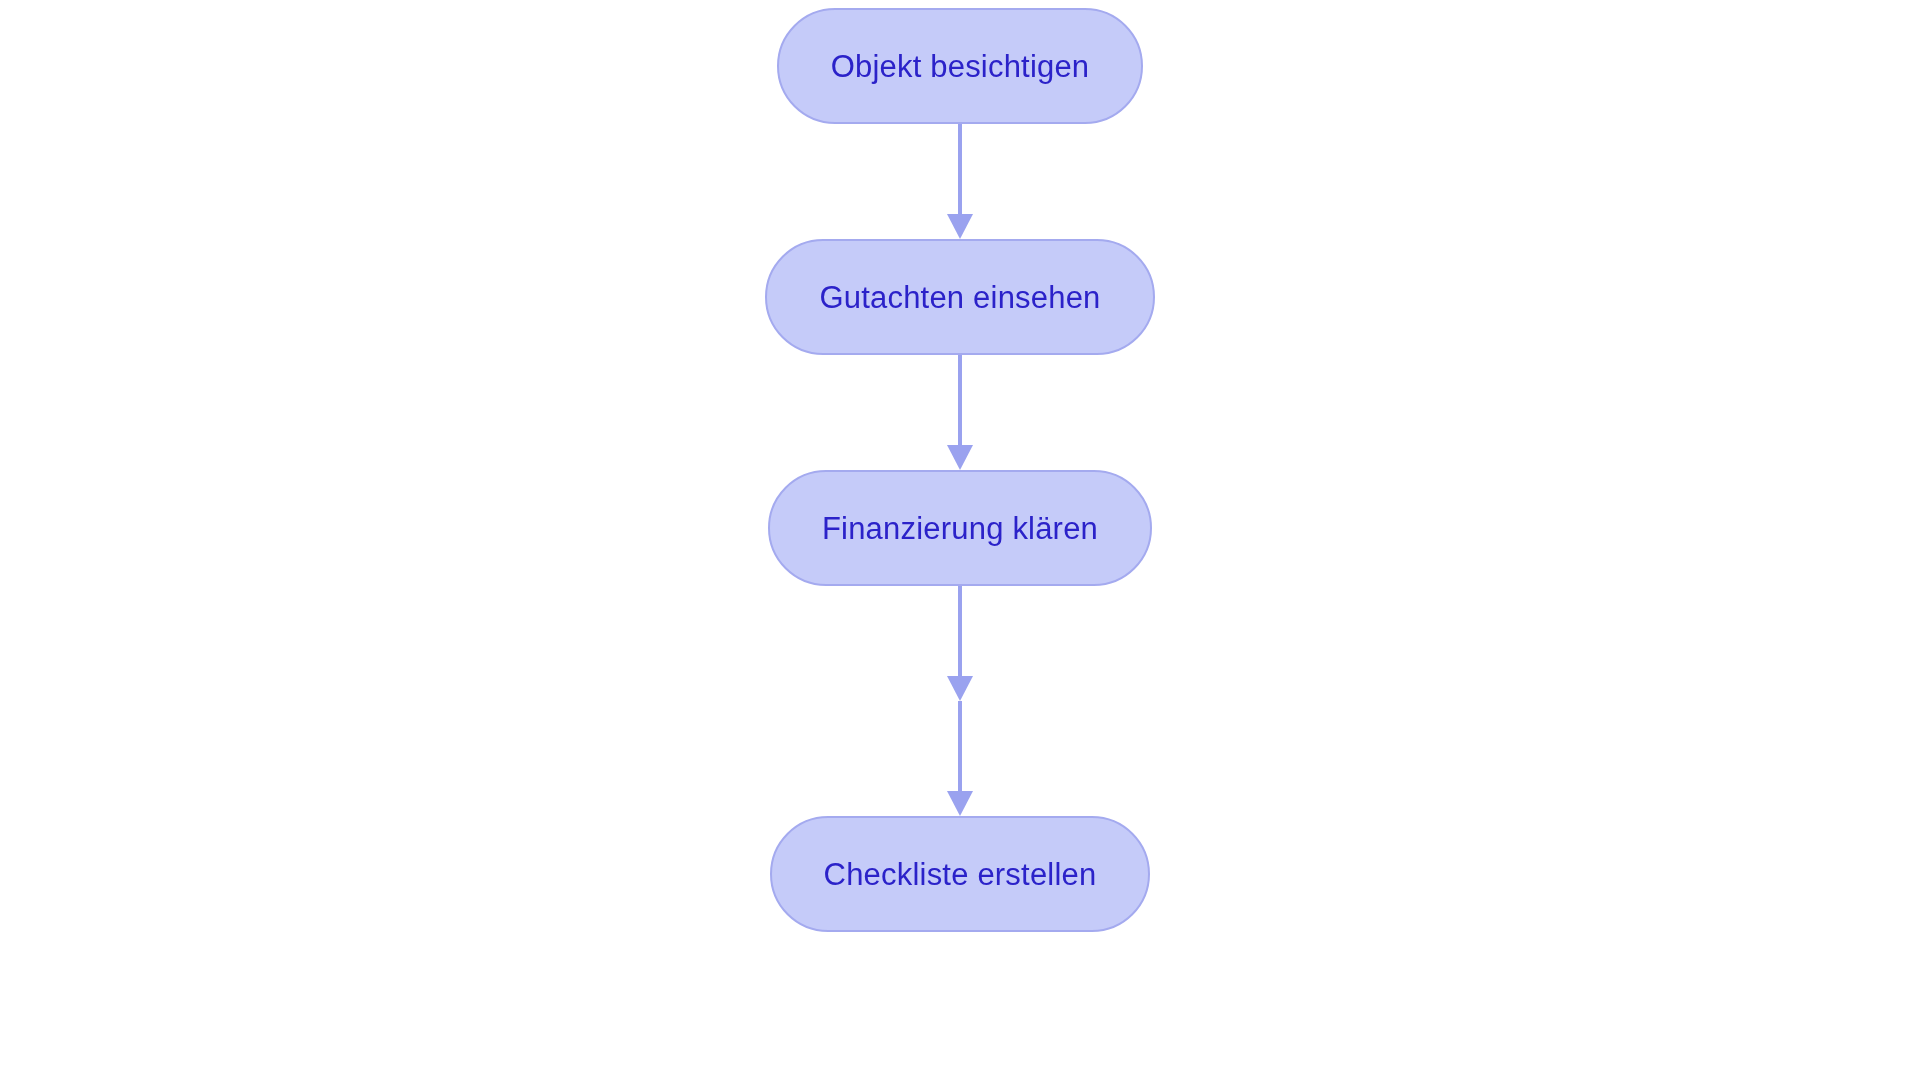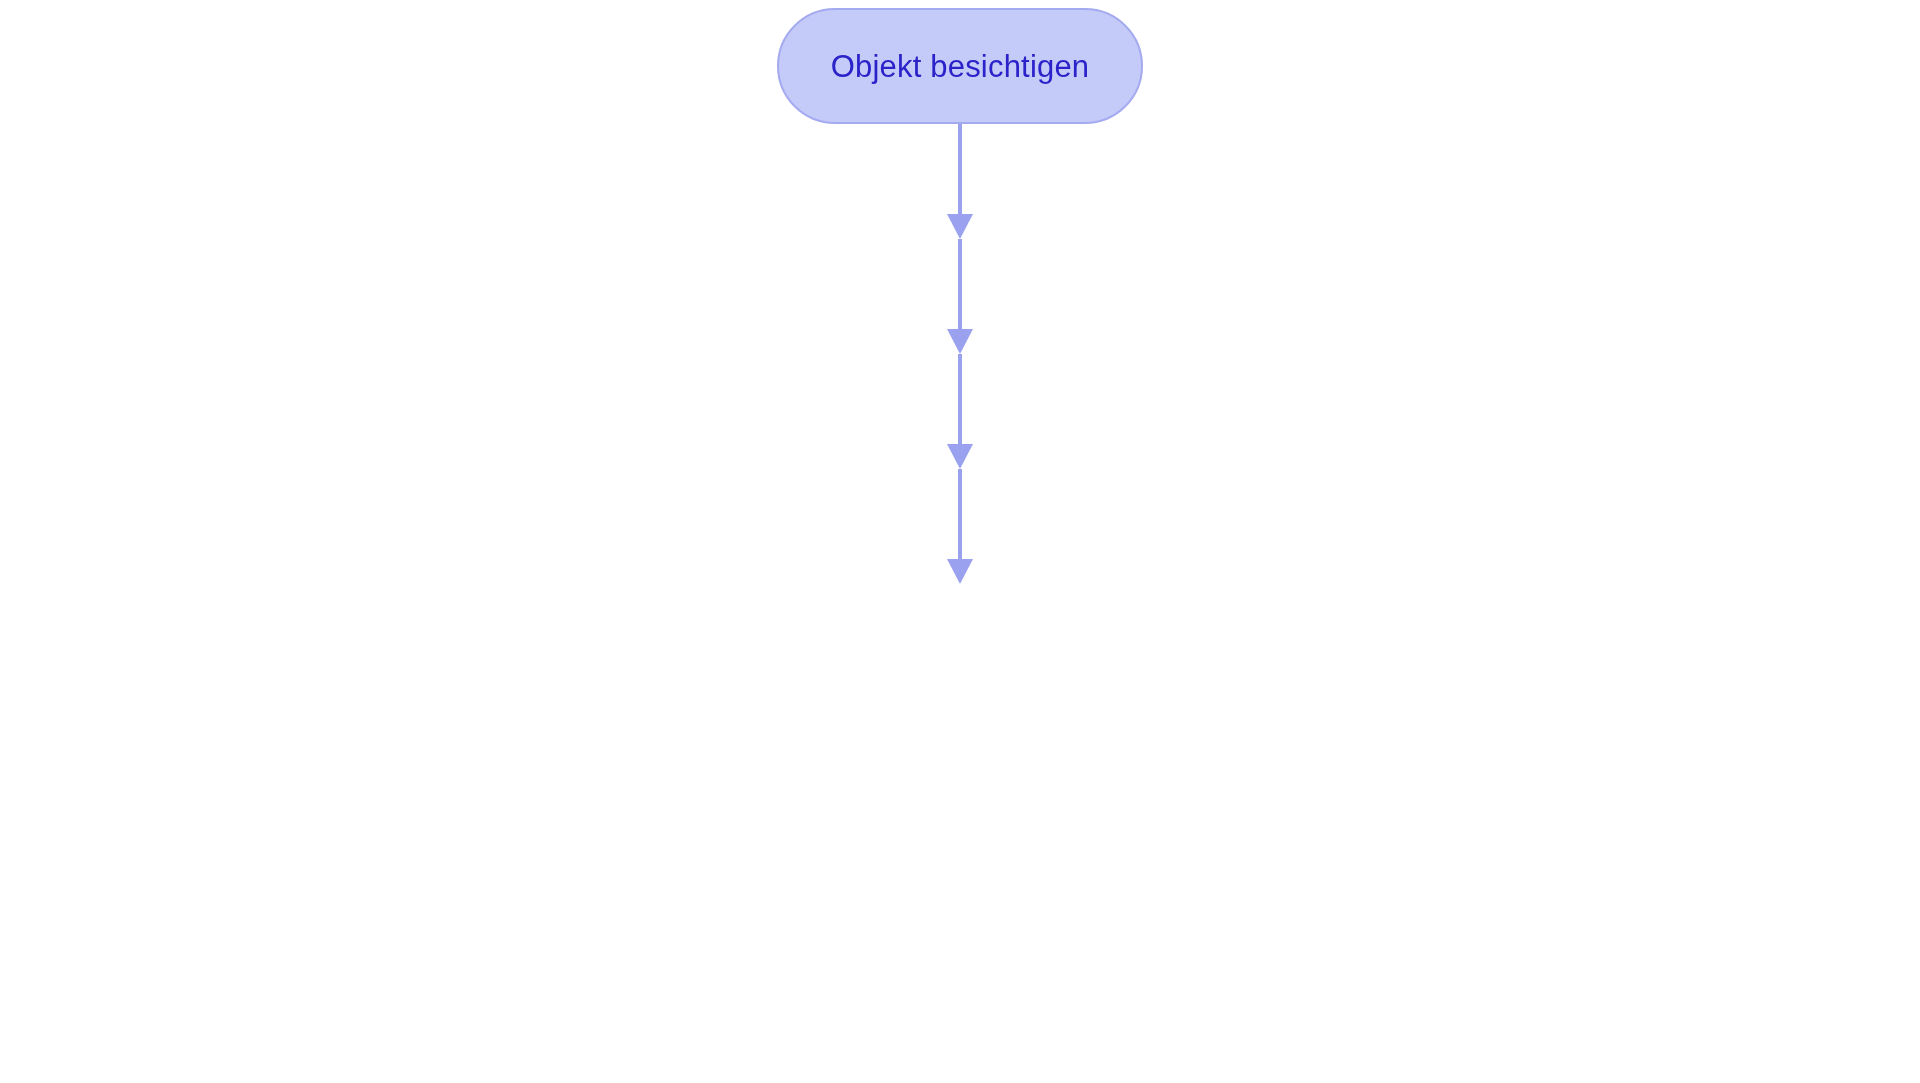--- a/index.html
+++ b/index.html
@@ -82,39 +82,48 @@
       <span class="flow-node-label">Objekt besichtigen</span>
     </div>
 
     <div class="flow-connector">
       <svg viewBox="0 0 26 115" xmlns="http://www.w3.org/2000/svg" aria-hidden="true">
         <line x1="13" y1="0" x2="13" y2="91" stroke="#9aa2ef" stroke-width="4"></line>
         <polygon points="0,90 26,90 13,115" fill="#9aa2ef"></polygon>
       </svg>
     </div>
 
+    <div class="flow-node">
+      <span class="flow-node-label">Gutachten einsehen</span>
+    </div>
+
+    <div class="flow-connector">
+      <svg viewBox="0 0 26 115" xmlns="http://www.w3.org/2000/svg" aria-hidden="true">
+        <line x1="13" y1="0" x2="13" y2="91" stroke="#9aa2ef" stroke-width="4"></line>
+        <polygon points="0,90 26,90 13,115" fill="#9aa2ef"></polygon>
+      </svg>
+    </div>
+
+    <div class="flow-node">
+      <span class="flow-node-label">Finanzierung klären</span>
+    </div>
 
     <div class="flow-connector">
       <svg viewBox="0 0 26 115" xmlns="http://www.w3.org/2000/svg" aria-hidden="true">
         <line x1="13" y1="0" x2="13" y2="91" stroke="#9aa2ef" stroke-width="4"></line>
         <polygon points="0,90 26,90 13,115" fill="#9aa2ef"></polygon>
       </svg>
     </div>
 
 
     <div class="flow-connector">
       <svg viewBox="0 0 26 115" xmlns="http://www.w3.org/2000/svg" aria-hidden="true">
         <line x1="13" y1="0" x2="13" y2="91" stroke="#9aa2ef" stroke-width="4"></line>
         <polygon points="0,90 26,90 13,115" fill="#9aa2ef"></polygon>
       </svg>
     </div>
 
-
-    <div class="flow-connector">
-      <svg viewBox="0 0 26 115" xmlns="http://www.w3.org/2000/svg" aria-hidden="true">
-        <line x1="13" y1="0" x2="13" y2="91" stroke="#9aa2ef" stroke-width="4"></line>
-        <polygon points="0,90 26,90 13,115" fill="#9aa2ef"></polygon>
-      </svg>
+    <div class="flow-node">
+      <span class="flow-node-label">Checkliste erstellen</span>
     </div>
-
 
   </div>
 </div>
 
 </body></html>

